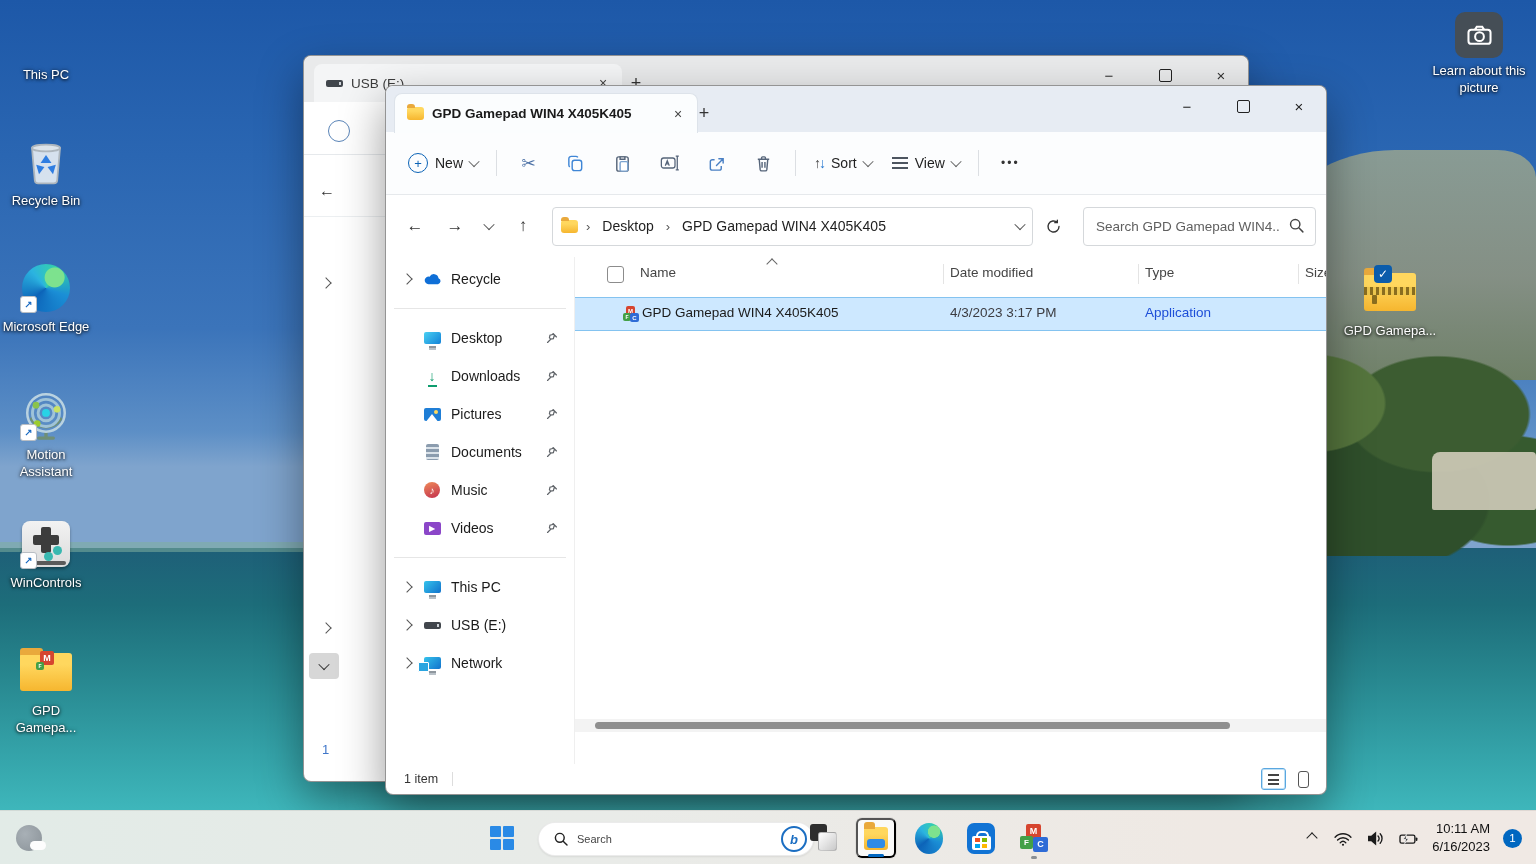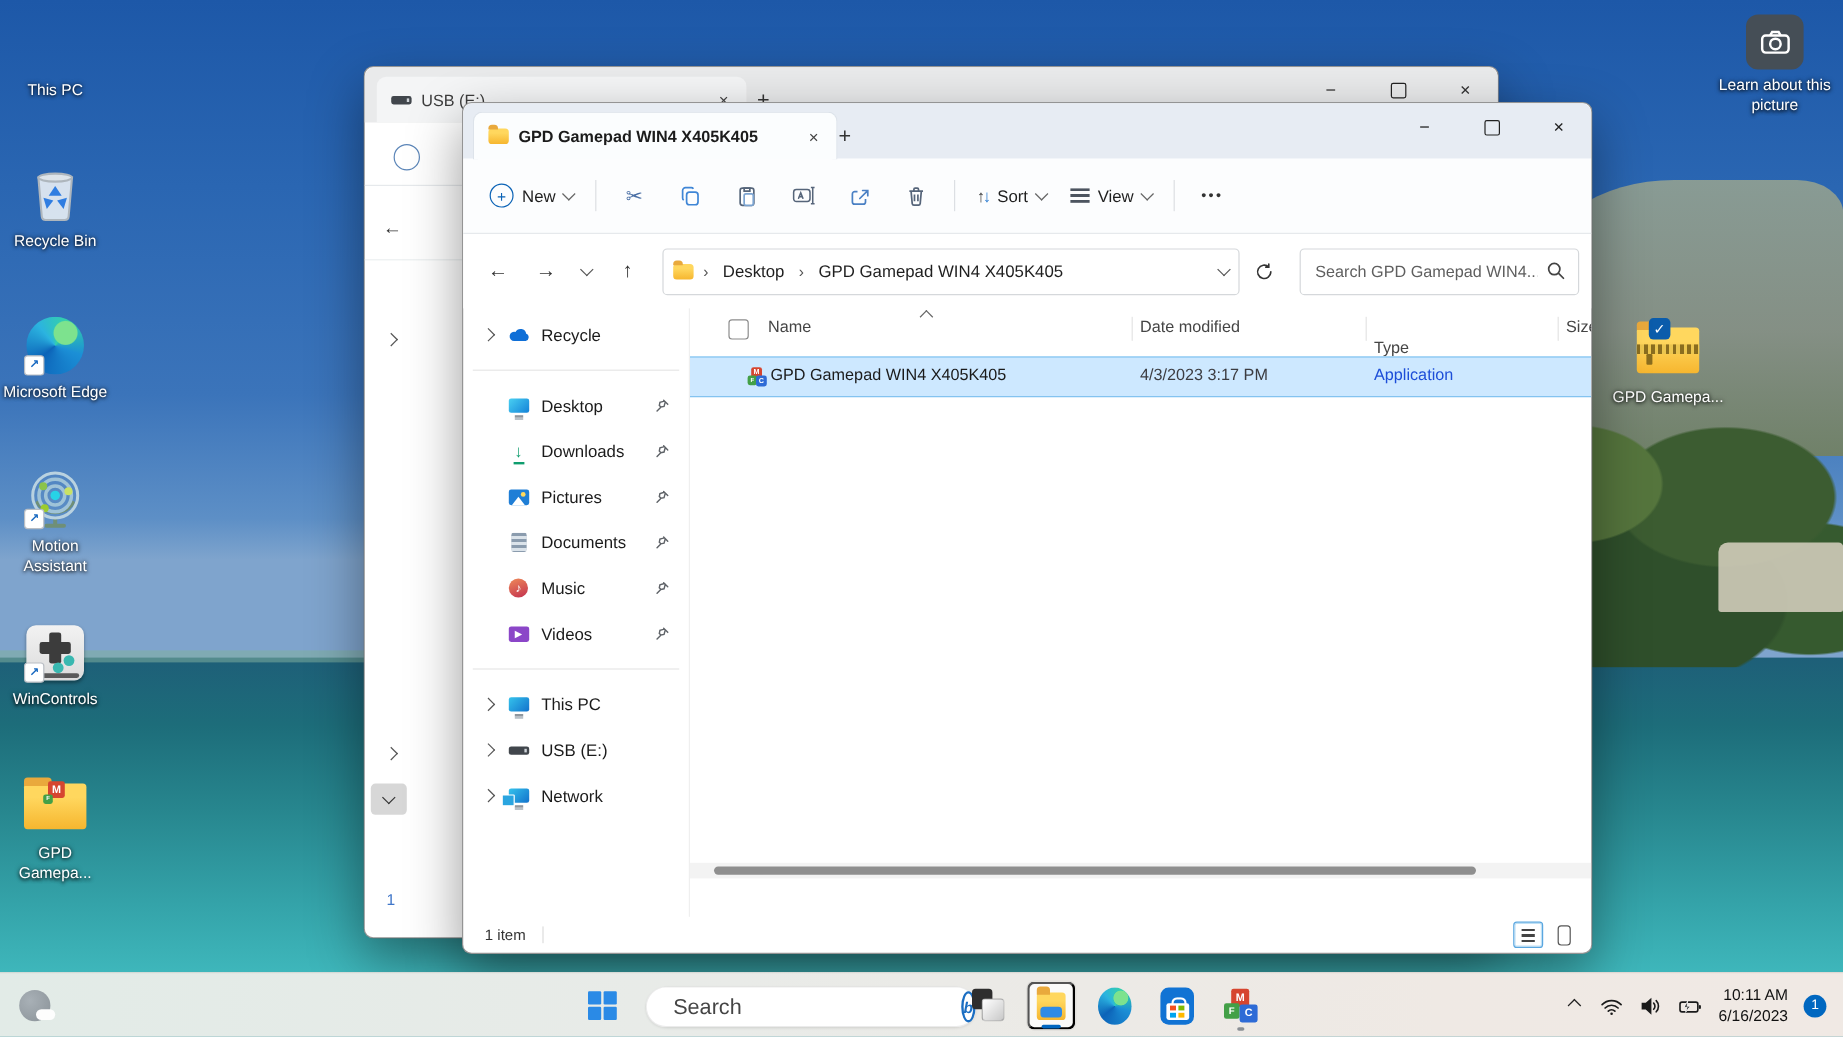--- a/index.html
+++ b/index.html
@@ -182,21 +182,21 @@
   .taskbar{left:0;top:810px;width:1536px;height:54px;
     background:linear-gradient(90deg,#e2ebe7,#e9ebe8 40%,#efe9e4 78%,#f0e9e4);
     border-top:1px solid rgba(0,0,0,.07);display:flex;align-items:center;}
   .tb-ico{position:absolute;top:7px;width:40px;height:40px;display:flex;align-items:center;justify-content:center;border-radius:6px;}
   .tb-ico.active{background:rgba(255,255,255,.75);box-shadow:0 0 0 1px rgba(0,0,0,.05);}
   .run-pill{position:absolute;bottom:-1px;left:50%;transform:translateX(-50%);height:3px;border-radius:2px;}
   .start-grid{display:grid;grid-template-columns:11px 11px;grid-template-rows:11px 11px;gap:2px;}
   .start-grid i{background:#2a8ae6;border-radius:1px;}
   .tb-search{position:absolute;left:538px;top:11px;width:254px;height:32px;background:#fff;border:1px solid rgba(0,0,0,.08);
     border-radius:17px;display:flex;align-items:center;padding:0 6px 0 14px;box-shadow:0 1px 2px rgba(0,0,0,.08);}
-  .tb-search input{flex:1;border:none;outline:none;background:none;font-size:18px;font-family:inherit;color:#333;padding:0 8px;}
+  .tb-search input{flex:1;border:none;outline:none;background:none;font-size:11px;font-family:inherit;color:#333;padding:0 8px;}
   .tb-search input::placeholder{color:#454545;opacity:1;}
   .bing{width:22px;height:22px;border-radius:50%;border:2px solid #1b6ec2;color:#1b6ec2;font-weight:bold;font-style:italic;
     font-size:13px;display:flex;align-items:center;justify-content:center;background:#fff;}
   .tv-back{position:absolute;left:6px;top:6px;width:17px;height:17px;background:#2e2e2e;border-radius:3px;}
   .tv-front{position:absolute;right:7px;bottom:7px;width:17px;height:17px;background:linear-gradient(135deg,#fff,#c9c9c9);
     border-radius:3px;border:1px solid rgba(0,0,0,.2);}
   .exp-folder{width:30px;height:23px;}
   .exp-folder::after{content:"";position:absolute;left:3px;bottom:2px;right:3px;height:9px;background:#2f8be6;border-radius:3px;}
   .store-tile{position:relative;width:31px;height:31px;background:#1173d4;border-radius:7px;display:flex;align-items:flex-end;justify-content:center;}
   .store-bag{position:relative;width:19px;height:14px;background:#fff;border-radius:2px;margin-bottom:4px;}
@@ -578,21 +578,21 @@
       </div>
 
       <div class="fmain">
         <div class="fhead">
           <span class="hcheck"></span>
           <span class="chev up sortind"></span>
           <span class="abs" style="left:65px;top:8px;">Name</span>
           <span class="colsep" style="left:368px;"></span>
           <span class="abs" style="left:375px;top:8px;text-align:center;">Date modified</span>
           <span class="colsep" style="left:563px;"></span>
-          <span class="abs" style="left:570px;top:25px;">Type</span>
+          <span class="abs" style="left:570px;top:8px;">Type</span>
           <span class="colsep" style="left:723px;"></span>
           <span class="abs" style="left:730px;top:8px;">Size</span>
         </div>
 
         <div class="frow">
           <span class="cell" style="left:48px;top:8px;">
             <span class="cubes" style="width:16px;height:16px;display:block;">
               <b class="cm" style="left:3px;top:0;width:9px;height:9px;font-size:6px;">M</b>
               <b class="cf" style="left:0;top:7px;width:8px;height:8px;font-size:5px;">F</b>
               <b class="cc" style="left:7px;top:7px;width:9px;height:9px;font-size:6px;">C</b>

